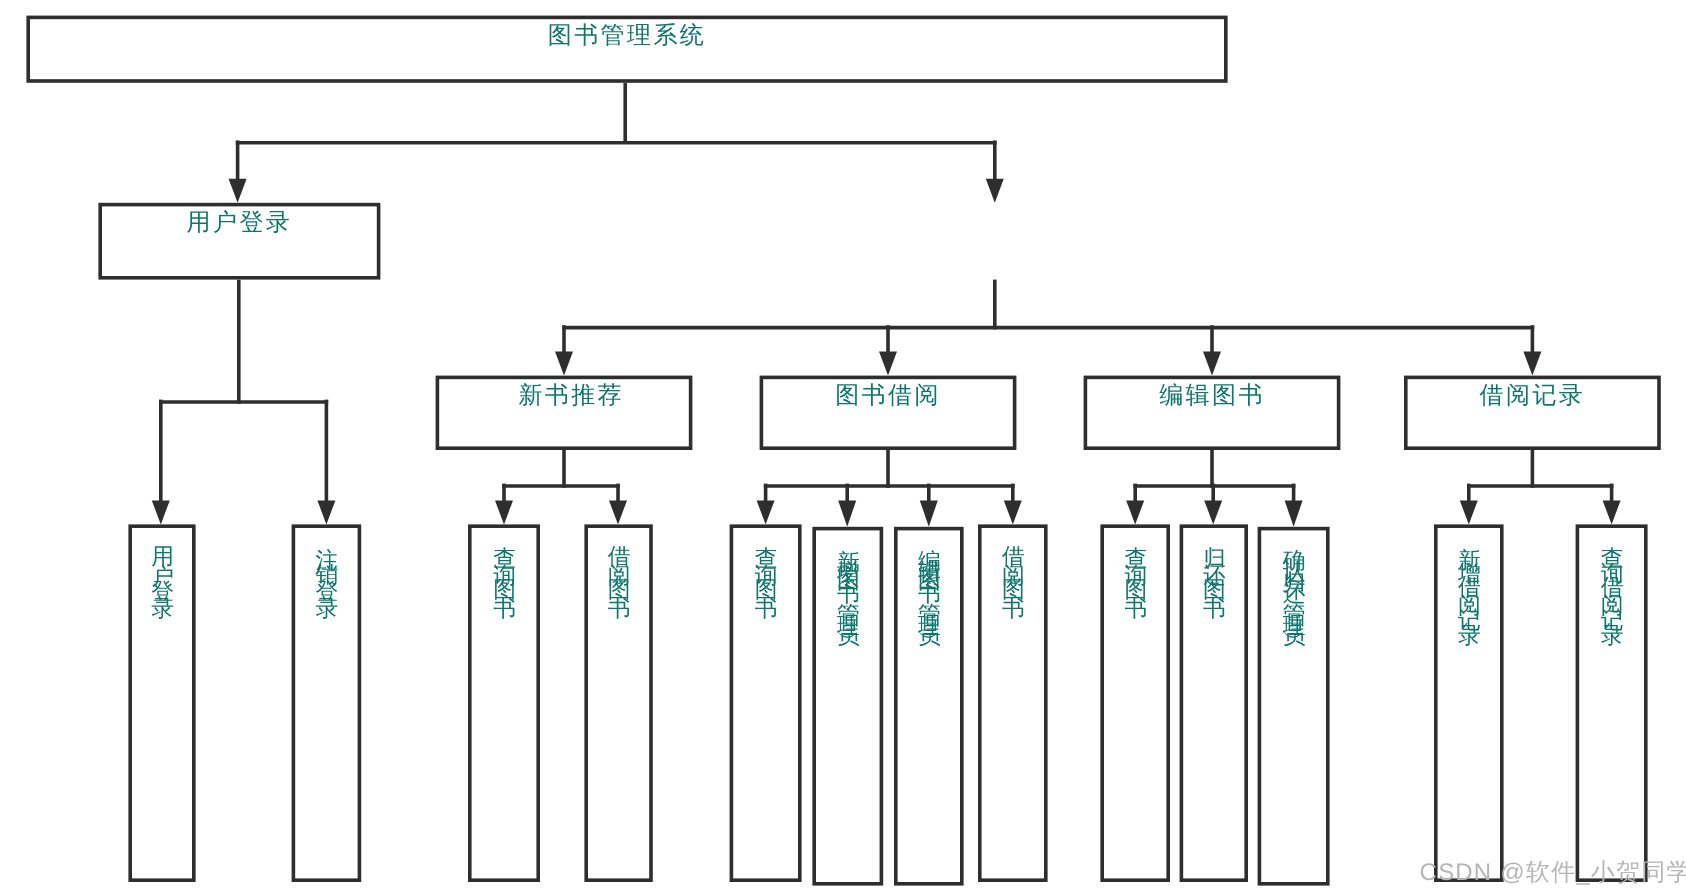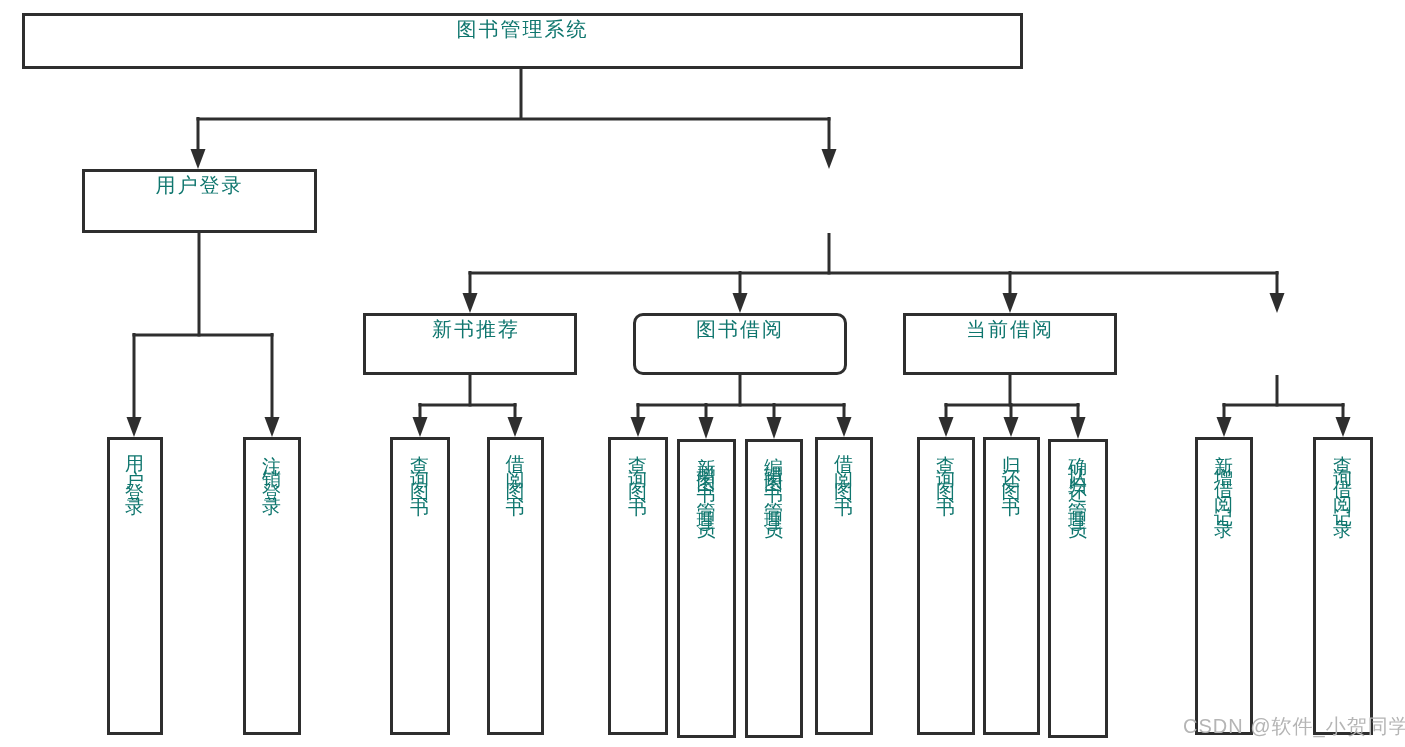--- a/index.html
+++ b/index.html
@@ -143,25 +143,28 @@
     <span class="label">图书管理系统</span>
   </div>
 
   <div class="node branch-node" style="left:82px; top:169px; width:235px; height:64px;">
     <span class="label">用户登录</span>
   </div>
 
   <div class="node branch-node" style="left:363px; top:313px; width:214px; height:62px;padding-left:12px;">
     <span class="label">新书推荐</span>
   </div>
-  <div class="node branch-node" style="left:633px; top:313px; width:214px; height:62px;border-radius:10px;">
+  <div class="node branch-node" style="left:633px; top:313px; width:214px; height:62px;">
     <span class="label">图书借阅</span>
   </div>
   <div class="node branch-node" style="left:903px; top:313px; width:214px; height:62px;">
-    <span class="label">当前借阅</span>
+    <span class="label">编辑图书</span>
+  </div>
+  <div class="node branch-node" style="left:1170px; top:313px; width:214px; height:62px;">
+    <span class="label">借阅记录</span>
   </div>
 
   <div class="node leaf-node sp4" style="left:107px; top:437px; width:56px; height:298px;">
     <span class="label">用户登录</span>
   </div>
   <div class="node leaf-node sp4" style="left:243px; top:437px; width:58px; height:298px;">
     <span class="label">注销登录</span>
   </div>
 
   <div class="node leaf-node sp4" style="left:390px; top:437px; width:60px; height:298px;">

